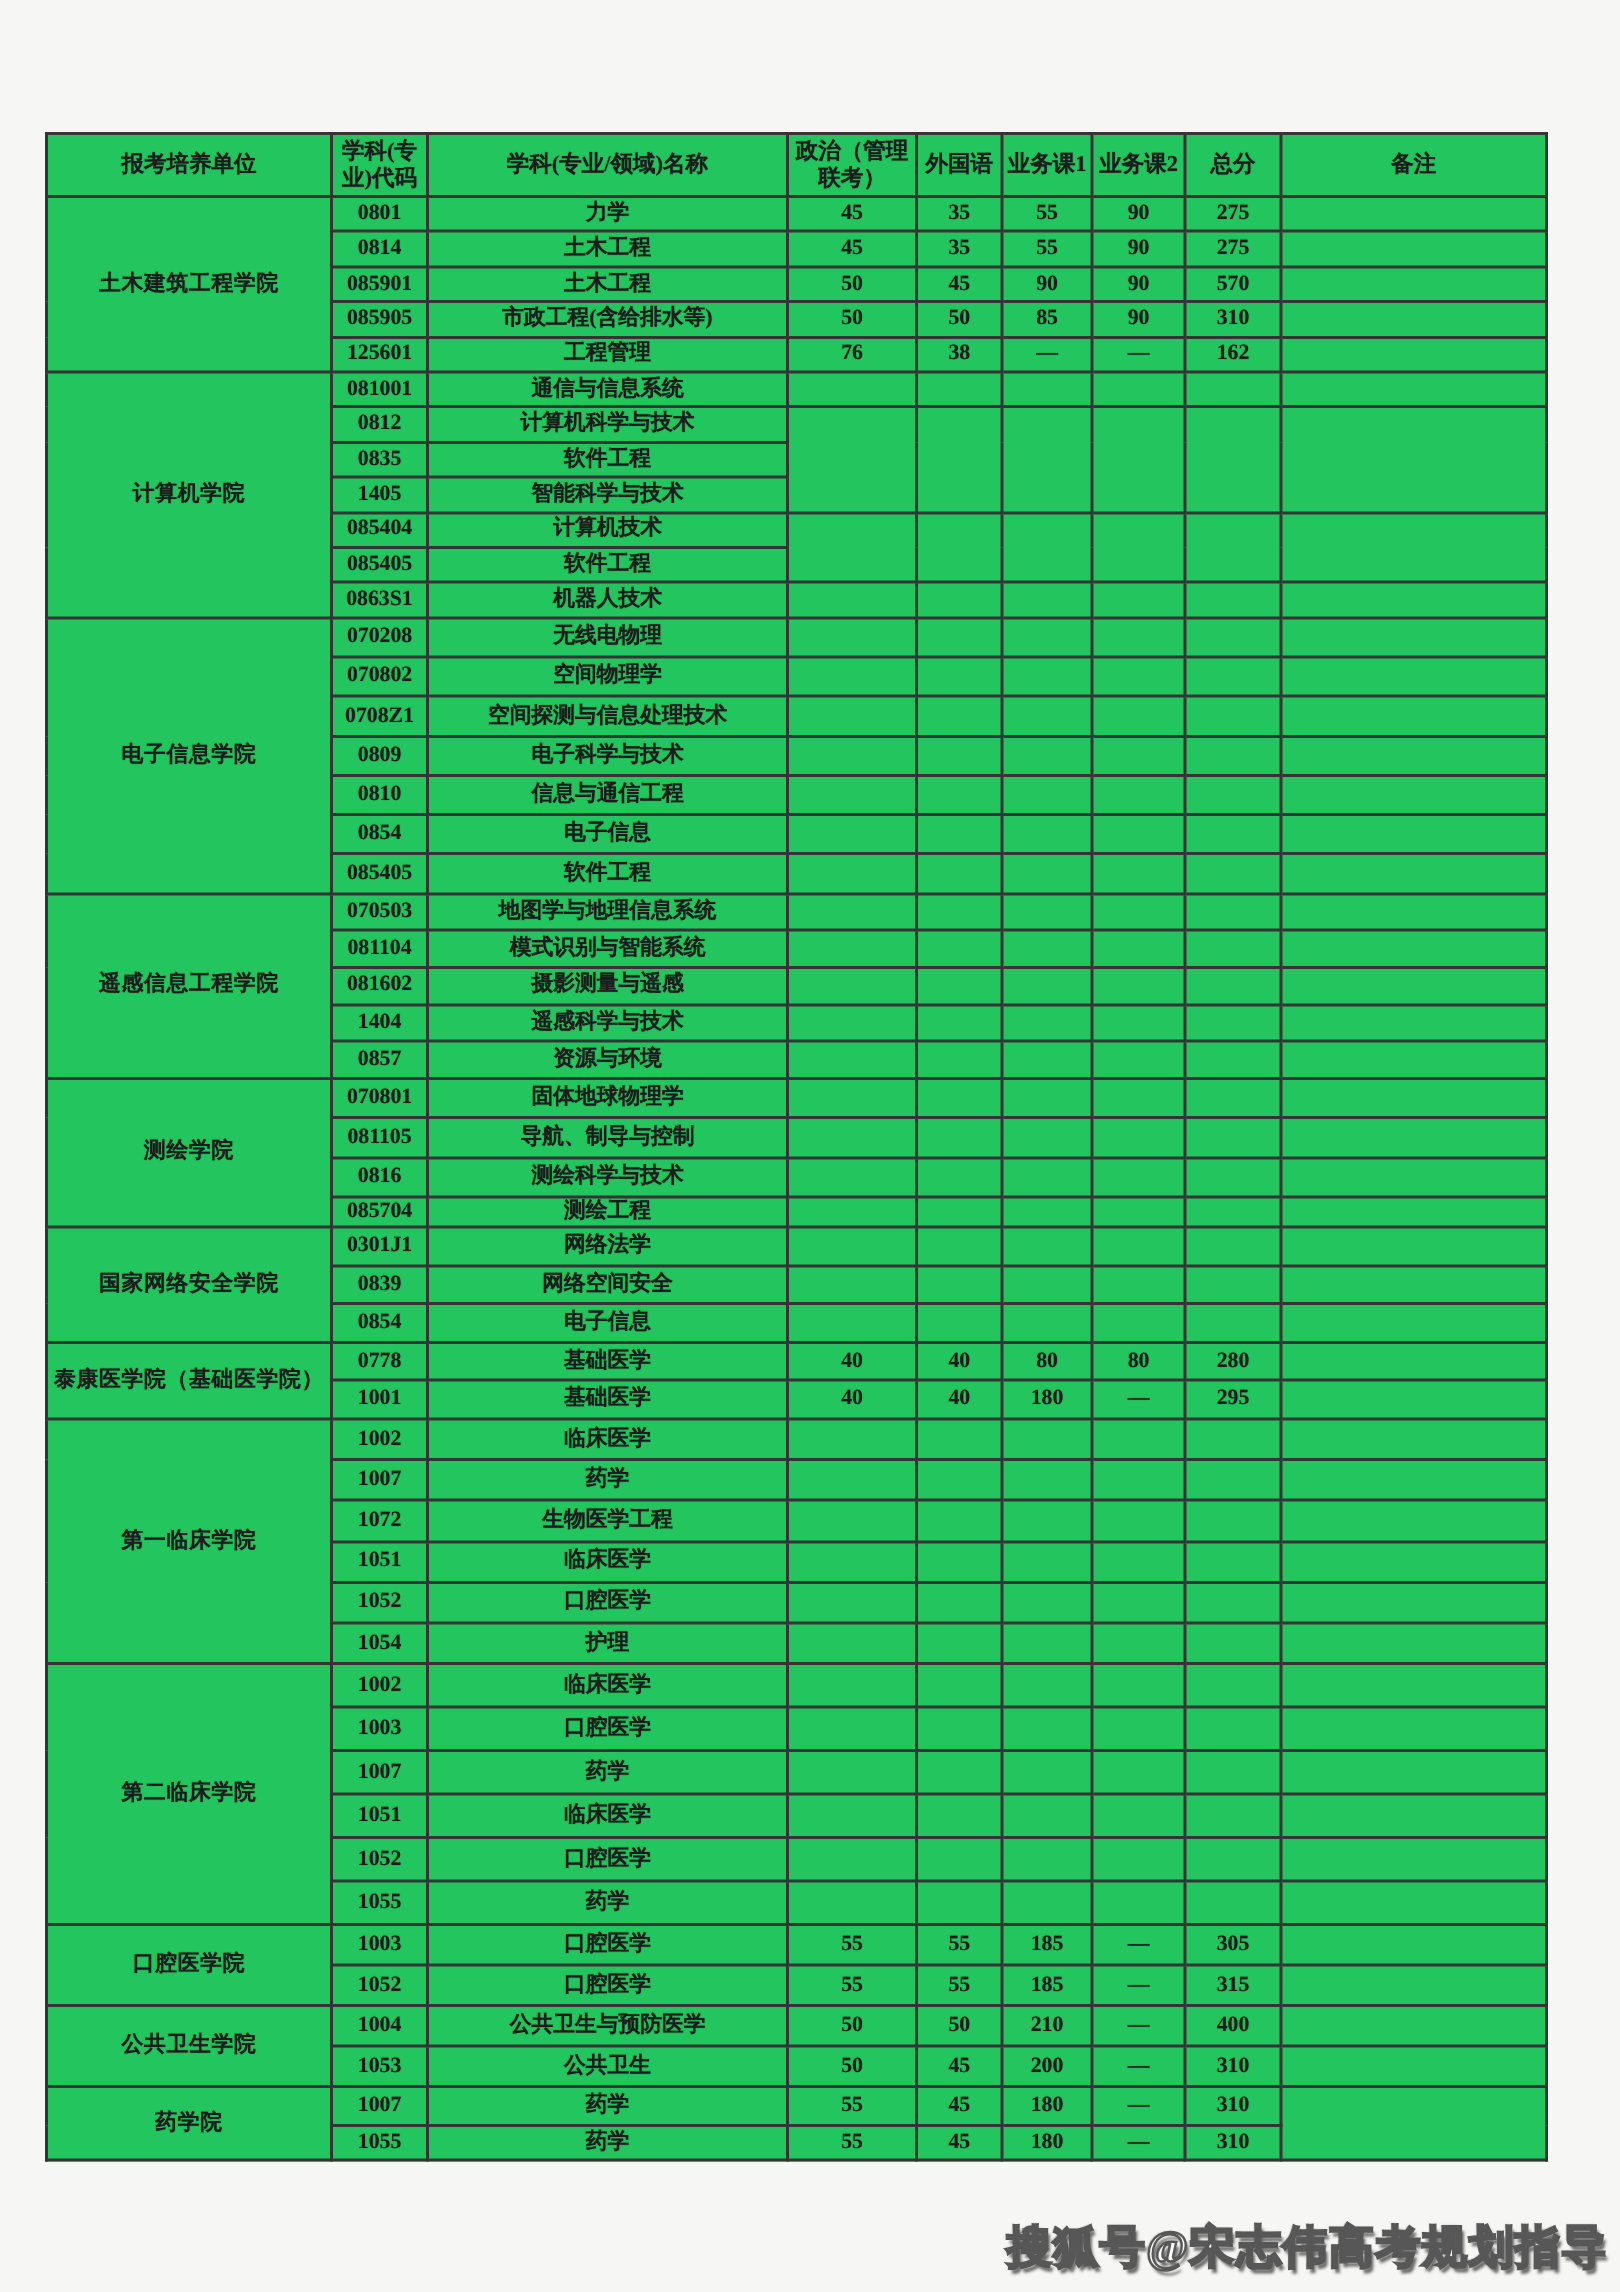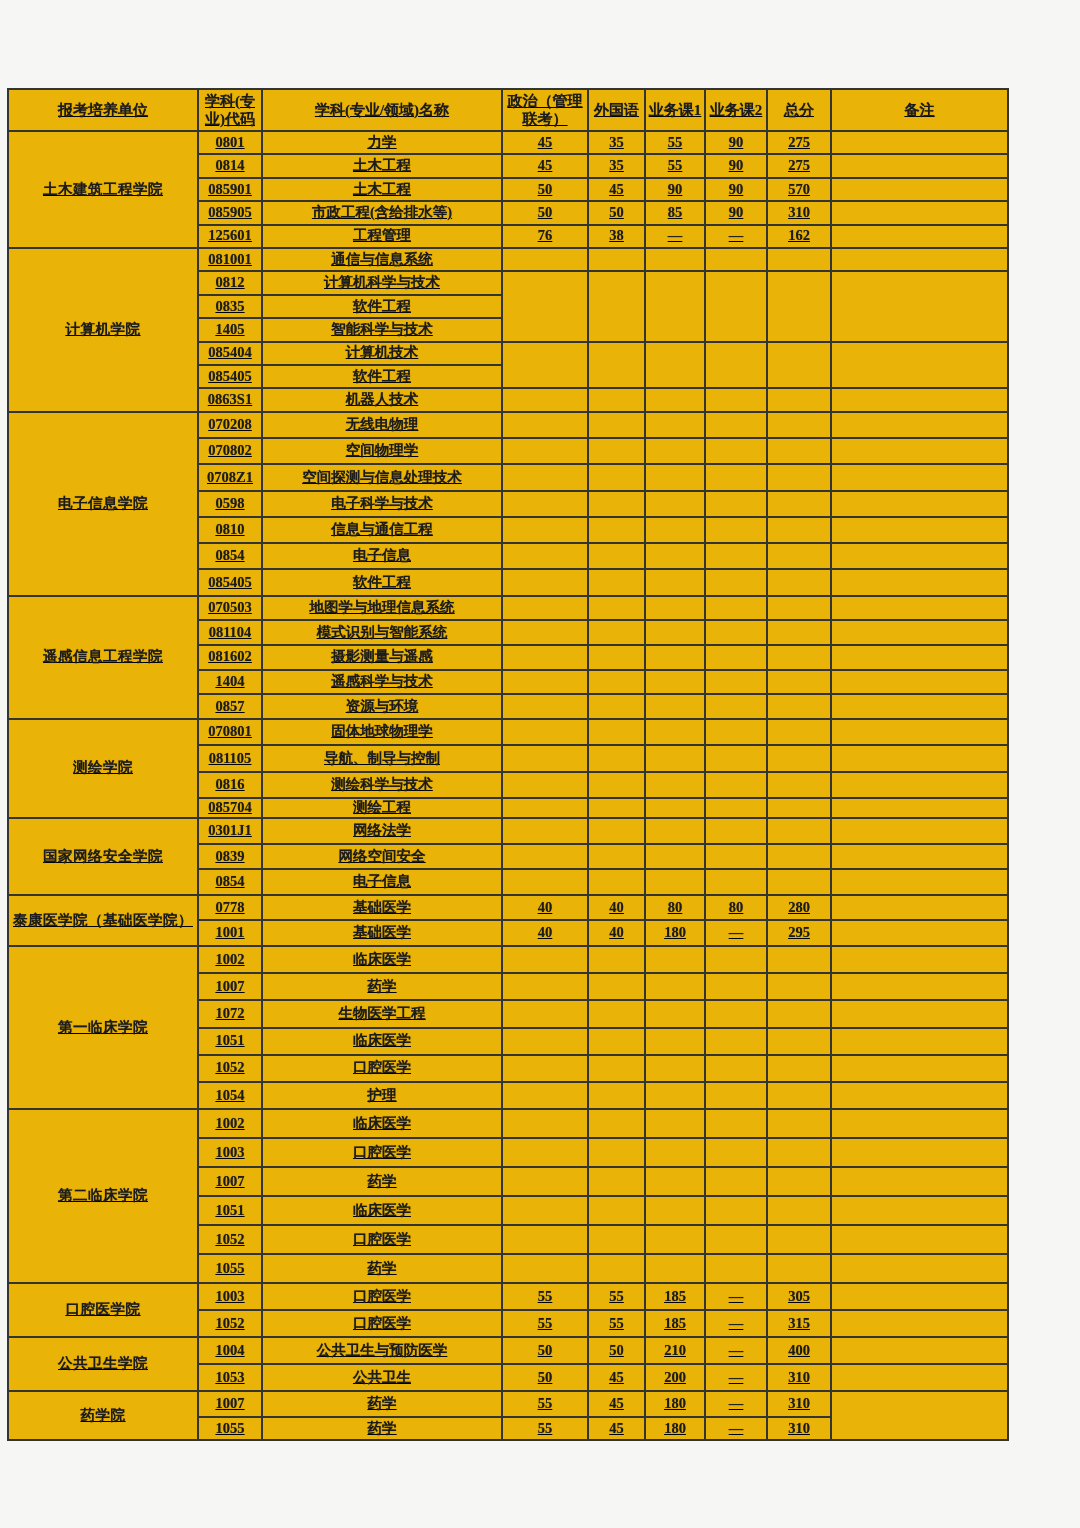--- a/index.html
+++ b/index.html
@@ -9,24 +9,23 @@
   }
   html,body{margin:0;padding:0;}
   body{
     width:1080px;height:1528px;position:relative;
     background:var(--bg);
     font-family:"Liberation Serif","DejaVu Serif",serif;
     overflow:hidden;
   }
   .page{position:absolute;inset:0;}
   table.score-table{
-    position:absolute;left:7px;top:88px;width:1000px;
+    position:absolute;left:30px;top:88px;width:1000px;
     border-collapse:collapse;table-layout:fixed;
-    background:#eab308;
-    text-decoration:underline;
+    background:#22c55e;
   }
   th,td{
     border:2px solid var(--border);
     text-align:center;vertical-align:middle;
     color:var(--text);
     font-size:14.5px;font-weight:600;
     padding:0 2px;line-height:1.22;
     text-shadow:0 0 .7px rgba(30,30,30,.55);
     overflow:hidden;
   }
@@ -200,21 +199,21 @@
           <td class="code-cell">0708Z1</td>
           <td class="name-cell">空间探测与信息处理技术</td>
           <td class="score-cell"></td>
           <td class="score-cell"></td>
           <td class="score-cell"></td>
           <td class="score-cell"></td>
           <td class="score-cell"></td>
           <td class="remark-cell"></td>
         </tr>
         <tr style="height: 26.3px;">
-          <td class="code-cell">0598</td>
+          <td class="code-cell">0809</td>
           <td class="name-cell">电子科学与技术</td>
           <td class="score-cell"></td>
           <td class="score-cell"></td>
           <td class="score-cell"></td>
           <td class="score-cell"></td>
           <td class="score-cell"></td>
           <td class="remark-cell"></td>
         </tr>
         <tr style="height: 26.3px;">
           <td class="code-cell">0810</td>
@@ -570,13 +569,14 @@
           <td class="name-cell">药学</td>
           <td class="score-cell">55</td>
           <td class="score-cell">45</td>
           <td class="score-cell">180</td>
           <td class="score-cell">—</td>
           <td class="score-cell">310</td>
         </tr>
       </tbody>
   </table>
 
+  <div class="watermark">搜狐号@宋志伟高考规划指导</div>
 </div>
 
 </body></html>

